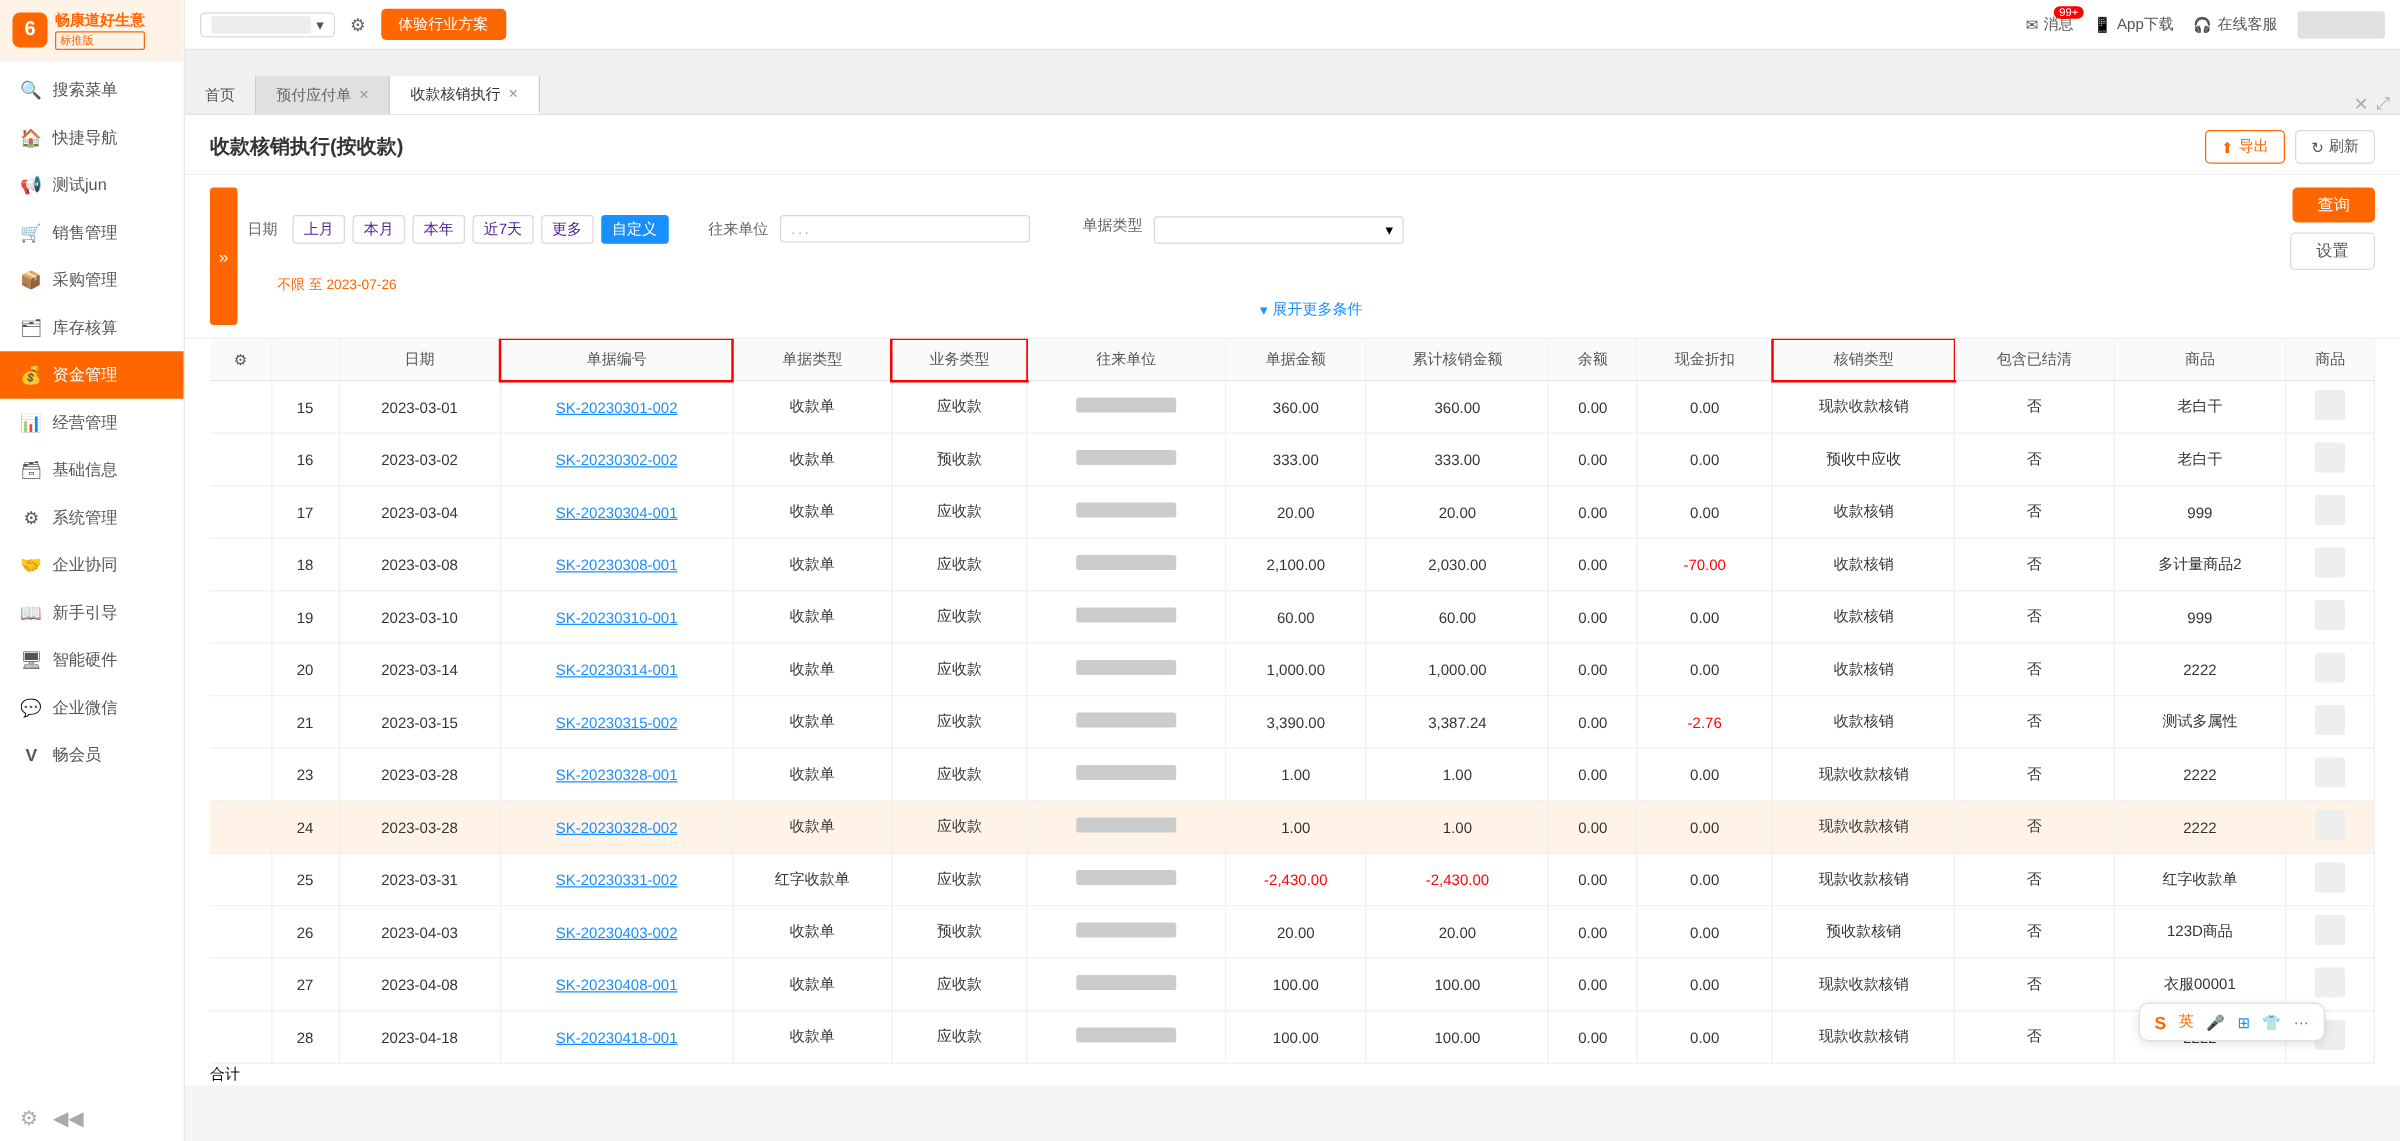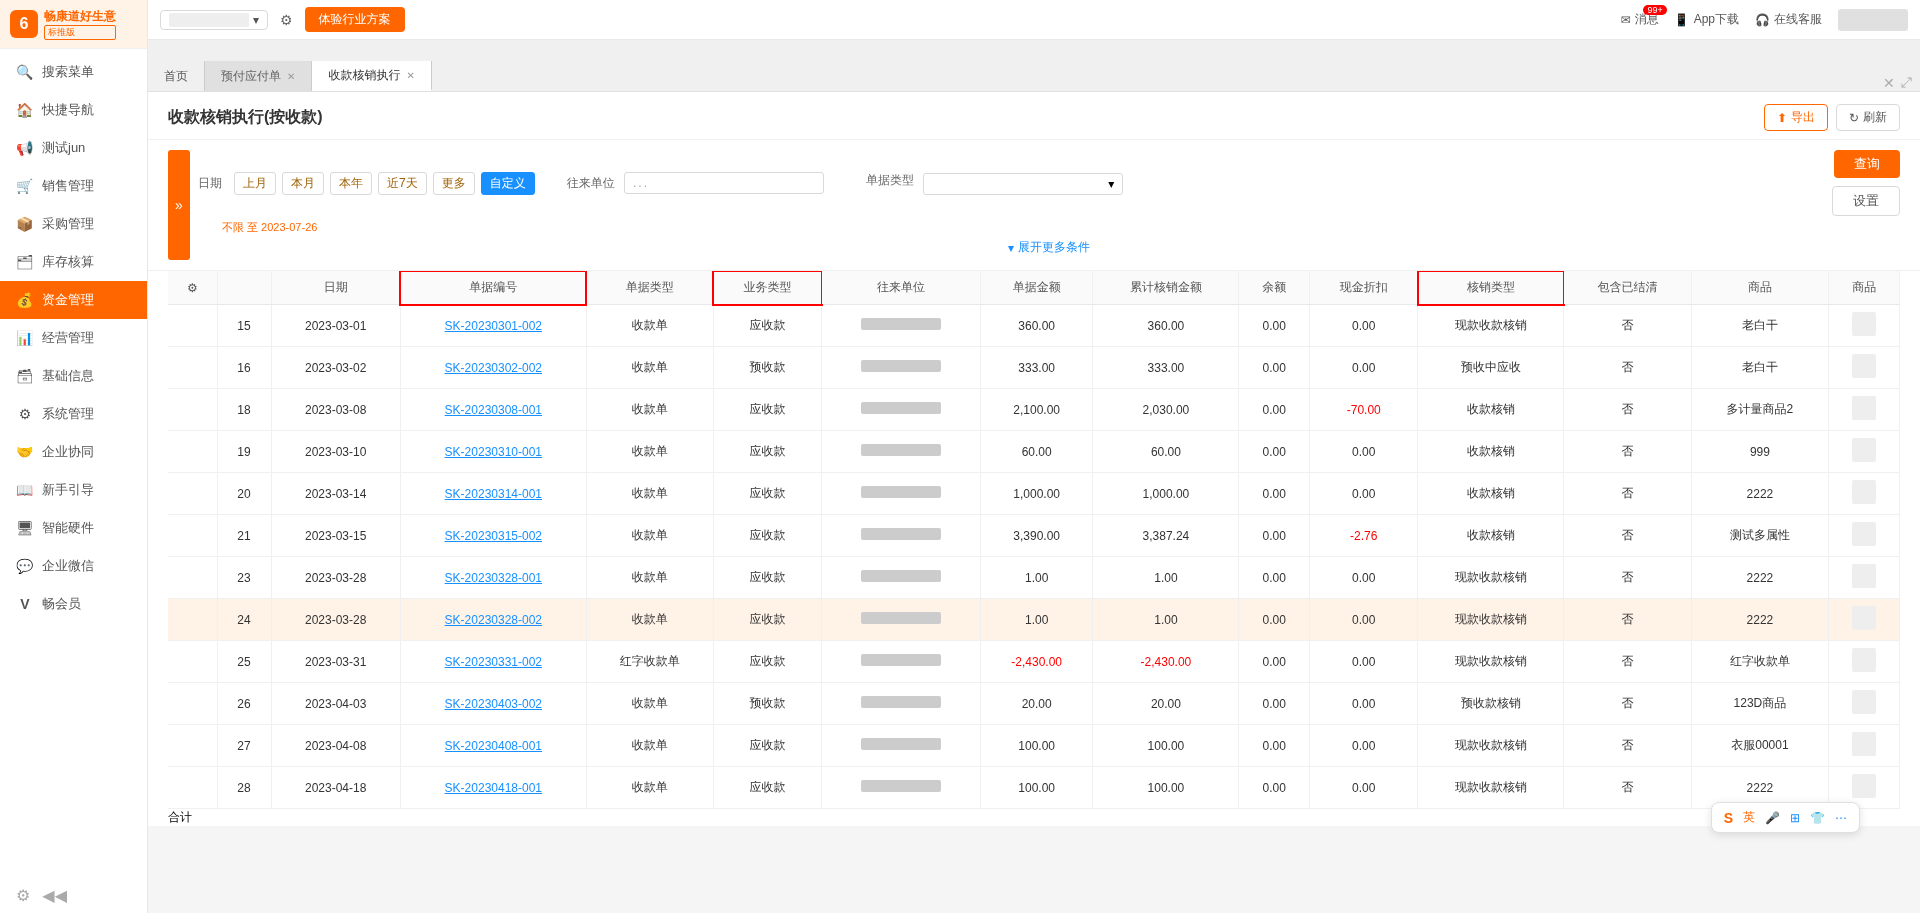--- a/index.html
+++ b/index.html
@@ -41,21 +41,21 @@
     .page-title { font-size: 16px; font-weight: bold; color: #333; }
     .header-actions { display: flex; gap: 8px; }
     .btn-export { display: flex; align-items: center; gap: 4px; padding: 4px 12px; border: 1px solid #f60; color: #f60; background: #fff; border-radius: 4px; cursor: pointer; font-size: 12px; }
     .btn-refresh { display: flex; align-items: center; gap: 4px; padding: 4px 12px; border: 1px solid #d9d9d9; color: #555; background: #fff; border-radius: 4px; cursor: pointer; font-size: 12px; }
 
     
     .filter-area { background: #fff; padding: 10px 20px; border-bottom: 1px solid #f0f0f0; }
     .filter-row { display: flex; align-items: center; gap: 12px; flex-wrap: wrap; }
     .filter-label { color: #666; font-size: 12px; white-space: nowrap; }
     .filter-dates { display: flex; align-items: center; gap: 6px; }
-    .date-btn { padding: 2px 8px; border: 1px solid #d9d9d9; border-radius: 3px; color: #a16207; cursor: pointer; font-size: 12px; background: #fff; }
+    .date-btn { padding: 2px 8px; border: 1px solid #d9d9d9; border-radius: 3px; color: #4c1d95; cursor: pointer; font-size: 12px; background: #fff; }
     .date-btn.custom { background: #1890ff; color: #fff; border-color: #1890ff; }
     .filter-input { display: flex; align-items: center; border: 1px solid #d9d9d9; border-radius: 3px; padding: 3px 8px; background: #fff; min-width: 200px; }
     .filter-select { display: flex; align-items: center; gap: 4px; border: 1px solid #d9d9d9; border-radius: 3px; padding: 3px 8px; background: #fff; min-width: 160px; cursor: pointer; }
     .dots { color: #aaa; letter-spacing: 2px; }
     .btn-query { background: #f60; color: #fff; border: none; border-radius: 4px; padding: 5px 20px; font-size: 13px; cursor: pointer; }
     .btn-setting { background: #fff; color: #555; border: 1px solid #d9d9d9; border-radius: 4px; padding: 5px 20px; font-size: 13px; cursor: pointer; margin-top: 4px; }
     .expand-row { display: flex; align-items: center; justify-content: center; padding: 4px; color: #1890ff; cursor: pointer; font-size: 12px; gap: 4px; }
 
     
     .table-container { flex: 1; overflow: auto; background: #fff; margin: 0; padding: 0 20px; }
@@ -320,20 +320,37 @@
                 <td>333.00</td>
                 <td>0.00</td>
                 <td>0.00</td>
                 <td>预收中应收</td>
                 <td>否</td>
                 <td>老白干</td>
                 <td><span style="background: rgb(238, 238, 238); display: inline-block; width: 24px; height: 24px; border-radius: 2px;"></span></td>
               </tr>
               <tr>
                 <td></td>
+                <td>17</td>
+                <td>2023-03-04</td>
+                <td><a class="link" href="#">SK-20230304-001</a></td>
+                <td>收款单</td>
+                <td>应收款</td>
+                <td><span style="background: rgb(204, 204, 204); display: inline-block; width: 80px; height: 12px; border-radius: 2px;"></span></td>
+                <td>20.00</td>
+                <td>20.00</td>
+                <td>0.00</td>
+                <td>0.00</td>
+                <td>收款核销</td>
+                <td>否</td>
+                <td>999</td>
+                <td><span style="background: rgb(238, 238, 238); display: inline-block; width: 24px; height: 24px; border-radius: 2px;"></span></td>
+              </tr>
+              <tr>
+                <td></td>
                 <td>18</td>
                 <td>2023-03-08</td>
                 <td><a class="link" href="#">SK-20230308-001</a></td>
                 <td>收款单</td>
                 <td>应收款</td>
                 <td><span style="background: rgb(204, 204, 204); display: inline-block; width: 80px; height: 12px; border-radius: 2px;"></span></td>
                 <td>2,100.00</td>
                 <td>2,030.00</td>
                 <td>0.00</td>
                 <td class="negative">-70.00</td>

